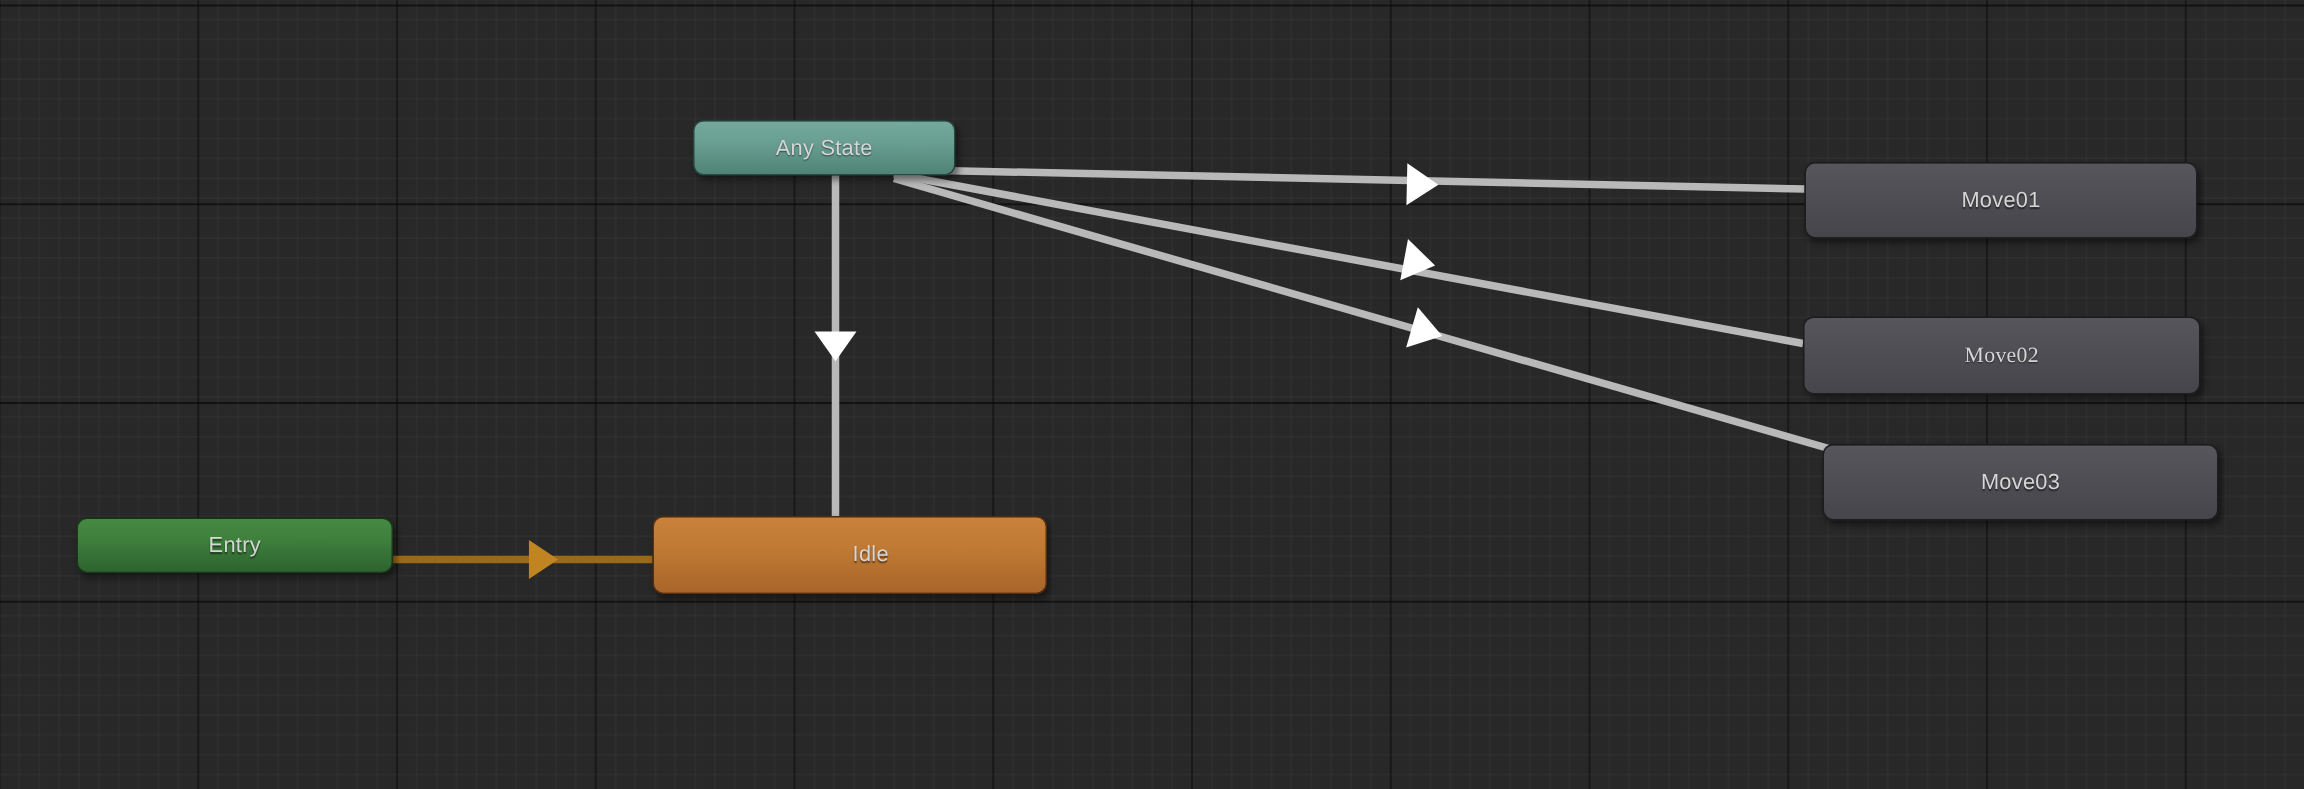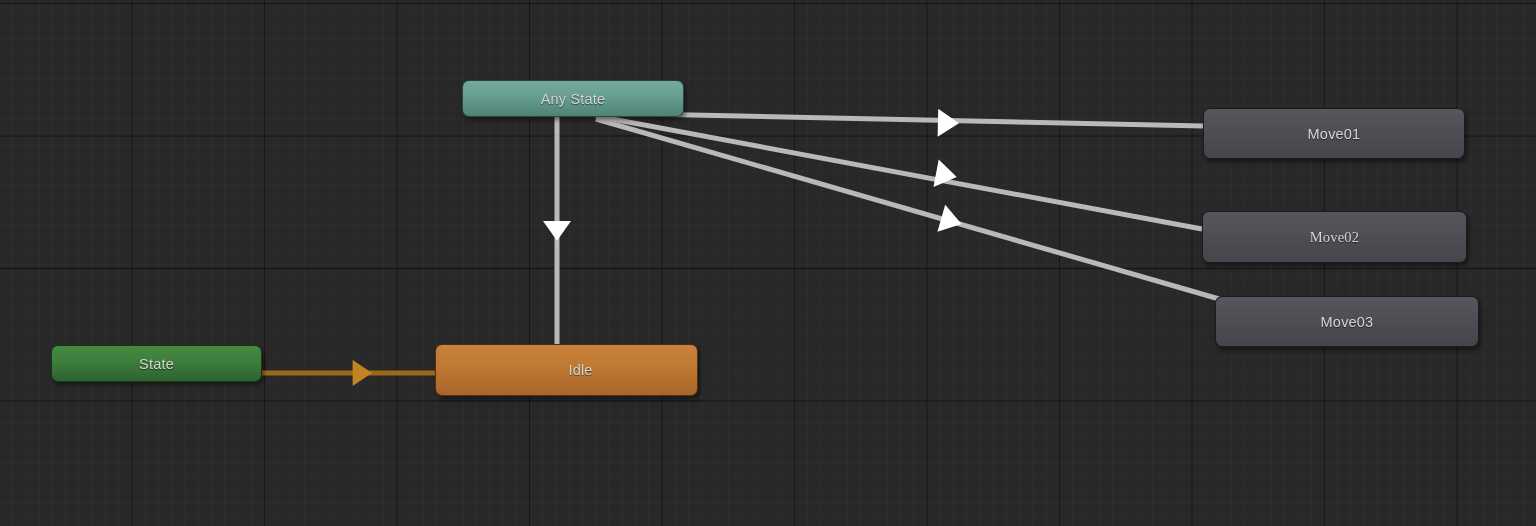--- a/index.html
+++ b/index.html
@@ -90,25 +90,25 @@
         <line x1="596" y1="116" x2="1202" y2="229" stroke="#b9b9b9" stroke-width="5"></line>
         <polygon points="935.92,161 935.92,189 956.92,175" fill="#ffffff" transform="rotate(10.56 946 175)"></polygon>
       </g>
       <g>
         <line x1="596" y1="119" x2="1240" y2="305" stroke="#b9b9b9" stroke-width="5"></line>
         <polygon points="940.92,207 940.92,235 961.92,221" fill="#ffffff" transform="rotate(16.11 951 221)"></polygon>
       </g>
     </svg>
 
   <div id="node-layer">
-      <div class="node node-any" style="left: 462px; top: 80px; width: 222px; height: 37px;">
+      <div class="node node-any" style="left: 462px; top: 80px; width: 175px; height: 37px;">
         <span class="node-label">Any State</span>
       </div>
       <div class="node node-entry" style="left: 51px; top: 345px; width: 211px; height: 37px;">
-        <span class="node-label">State</span>
+        <span class="node-label">Entry</span>
       </div>
       <div class="node node-default" style="left: 435px; top: 344px; width: 263px; height: 52px;">
         <span class="node-label">Idle</span>
       </div>
       <div class="node node-state" style="left: 1203px; top: 108px; width: 262px; height: 51px;">
         <span class="node-label">Move01</span>
       </div>
       <div class="node node-state" style="left: 1202px; top: 211px; width: 265px; height: 52px; font-family: Liberation Serif, serif;">
         <span class="node-label">Move02</span>
       </div>

